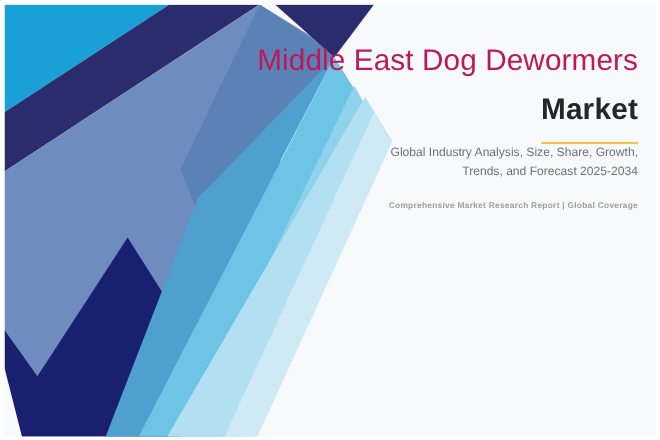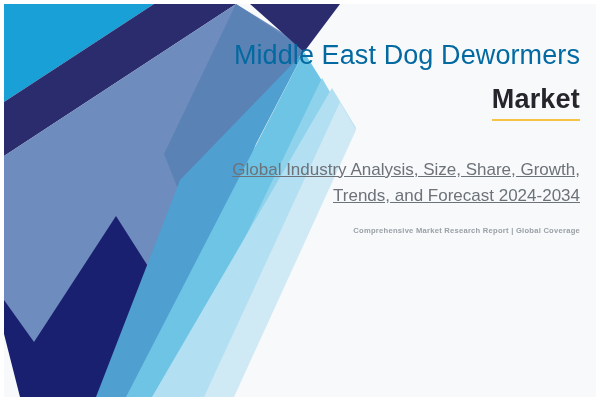--- a/index.html
+++ b/index.html
@@ -46,50 +46,48 @@
     position: absolute;
     right: 16px;
     top: 36px;
     width: 420px;
     text-align: right;
   }
 
   .title-main {
     font-size: 27px;
     font-weight: 400;
-    color: #0369a1;
+    color: #be185d;
     letter-spacing: 0.1px;
     line-height: 1.18;
     margin: 0;
     white-space: nowrap;
   }
 
   .title-accent-wrap {
     margin-top: 13px;
     display: block;
   }
 
   .title-accent {
     display: inline-block;
     font-size: 27px;
     font-weight: 700;
     color: #25252b;
     letter-spacing: 0.2px;
     line-height: 1.1;
-    padding-bottom: 4px;
+    padding-bottom: 14px;
     border-bottom: 2px solid #f6c344;
   }
 
   .subtitle {
-    margin-top: 36px;
-    font-size: 17px;
+    font-size: 11px;
     font-weight: 400;
     color: #6d7278;
     line-height: 1.55;
-    text-decoration: underline;
   }
 
   .tagline {
     margin-top: 17px;
     font-size: 7.6px;
     font-weight: 700;
     color: #9aa0a6;
     letter-spacing: 0.25px;
   }
 </style>
@@ -131,21 +129,21 @@
     <div class="text-block">
 
       <h1 class="title-main">Middle East Dog Dewormers</h1>
 
       <span class="title-accent-wrap">
         <span class="title-accent">Market</span>
       </span>
 
       <div class="subtitle">
         <div>Global Industry Analysis, Size, Share, Growth,</div>
-        <div>Trends, and Forecast 2024-2034</div>
+        <div>Trends, and Forecast 2025-2034</div>
       </div>
 
       <div class="tagline">Comprehensive Market Research Report | Global Coverage</div>
 
     </div>
 
   </div>
 </div>
 
 </body></html>

